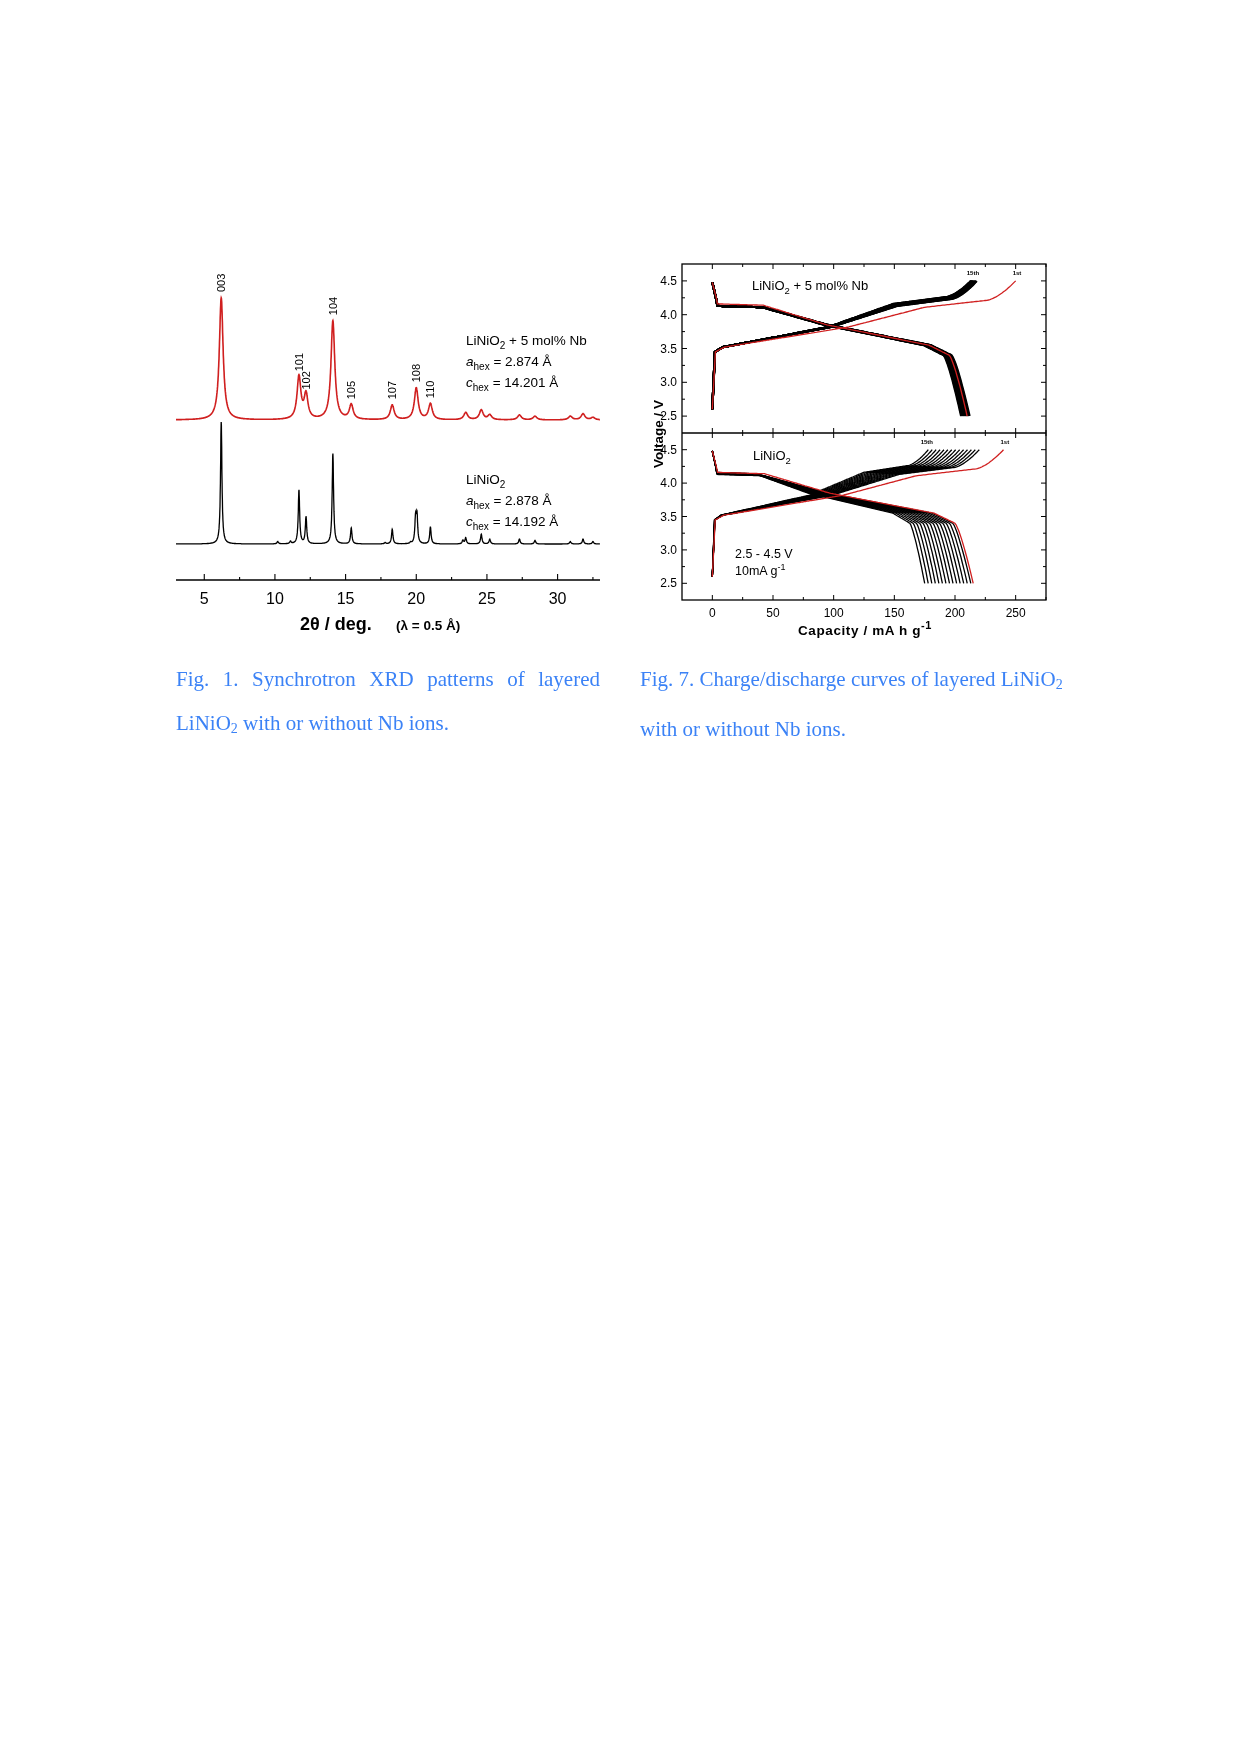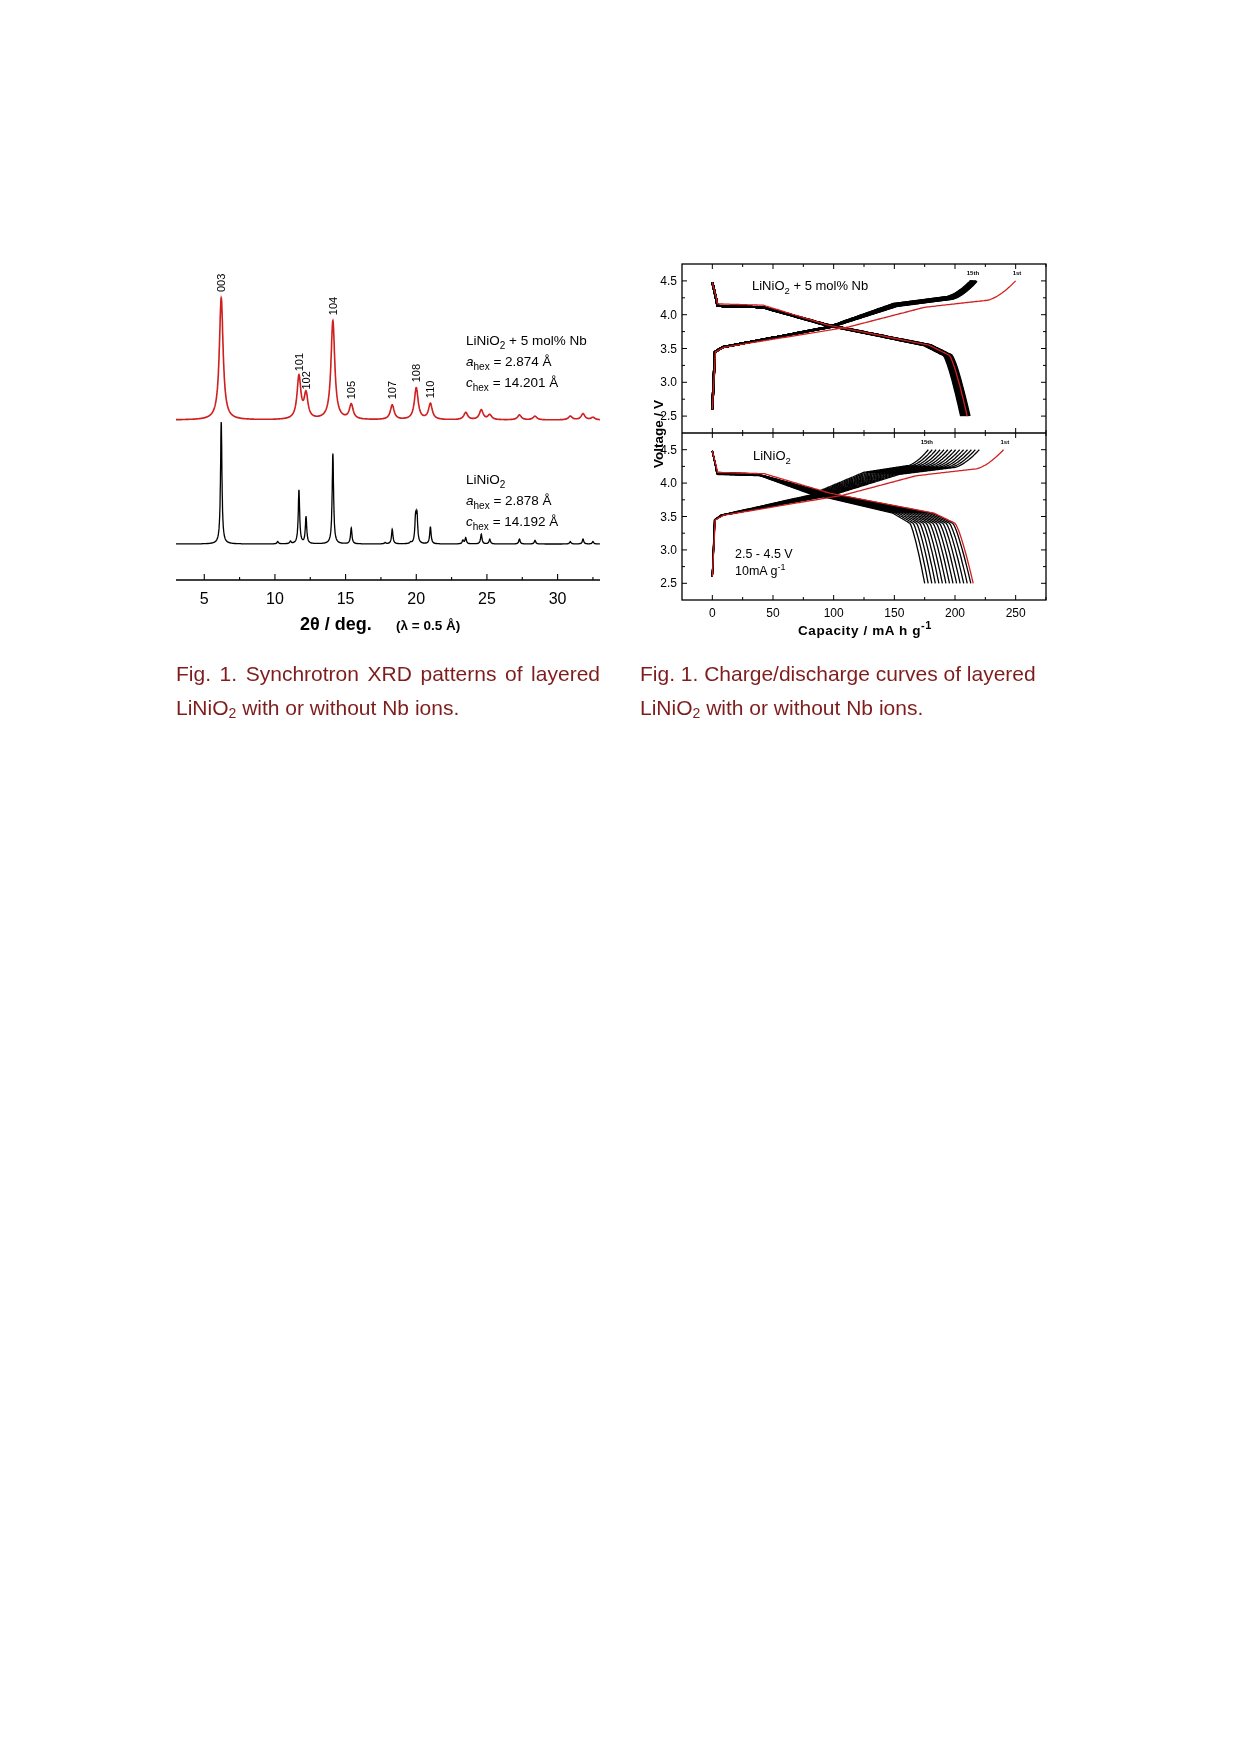--- a/index.html
+++ b/index.html
@@ -1,19 +1,19 @@
 <!DOCTYPE html>
 <html><head>
 <meta charset="utf-8">
 <style>
   html,body{margin:0;padding:0;background:#fff;}
   body{width:1241px;height:1754px;position:relative;font-family:"Liberation Sans",sans-serif;color:#000;overflow:hidden;}
   .abs{position:absolute;}
   svg text{font-family:"Liberation Sans",sans-serif;}
-  .caption{position:absolute;font-family:Liberation Sans, sans-serif;font-size:21px;line-height:34px;color:#7f1d1d;}
+  .caption{position:absolute;font-family:Liberation Serif, serif;font-size:21px;line-height:44px;color:#3b82f6;}
   .cap1{left:176px;top:657px;width:424px;text-align:justify;text-align-last:left;}
   .cap2{left:640px;top:657px;width:430px;}
   .cap sub{font-size:14px;vertical-align:-3px;}
 </style>
 </head>
 <body>
 
 <svg class="abs" id="fig1" style="left:0;top:0" width="620" height="660" viewBox="0 0 620 660">
   <g id="xrd-red">
       <path d="M176.0,419.6L176.1,419.6L176.3,419.6L176.4,419.6L176.6,419.6L176.7,419.6L176.8,419.6L177.0,419.6L177.1,419.6L177.3,419.6L177.4,419.6L177.6,419.6L177.7,419.6L177.8,419.6L178.0,419.6L178.1,419.6L178.3,419.6L178.4,419.6L178.5,419.6L178.7,419.6L178.8,419.6L179.0,419.6L179.1,419.6L179.3,419.6L179.4,419.6L179.5,419.6L179.7,419.6L179.8,419.6L180.0,419.6L180.1,419.6L180.2,419.6L180.4,419.6L180.5,419.6L180.7,419.6L180.8,419.6L180.9,419.6L181.1,419.6L181.2,419.6L181.4,419.6L181.5,419.5L181.7,419.5L181.8,419.5L181.9,419.5L182.1,419.5L182.2,419.5L182.4,419.5L182.5,419.5L182.6,419.5L182.8,419.5L182.9,419.5L183.1,419.5L183.2,419.5L183.3,419.5L183.5,419.5L183.6,419.5L183.8,419.5L183.9,419.5L184.1,419.5L184.2,419.5L184.3,419.5L184.5,419.5L184.6,419.5L184.8,419.5L184.9,419.5L185.0,419.5L185.2,419.5L185.3,419.5L185.5,419.5L185.6,419.5L185.8,419.4L185.9,419.4L186.0,419.4L186.2,419.4L186.3,419.4L186.5,419.4L186.6,419.4L186.7,419.4L186.9,419.4L187.0,419.4L187.2,419.4L187.3,419.4L187.4,419.4L187.6,419.4L187.7,419.4L187.9,419.4L188.0,419.4L188.2,419.4L188.3,419.4L188.4,419.4L188.6,419.4L188.7,419.3L188.9,419.3L189.0,419.3L189.1,419.3L189.3,419.3L189.4,419.3L189.6,419.3L189.7,419.3L189.9,419.3L190.0,419.3L190.1,419.3L190.3,419.3L190.4,419.3L190.6,419.3L190.7,419.3L190.8,419.3L191.0,419.3L191.1,419.3L191.3,419.2L191.4,419.2L191.5,419.2L191.7,419.2L191.8,419.2L192.0,419.2L192.1,419.2L192.3,419.2L192.4,419.2L192.5,419.2L192.7,419.2L192.8,419.2L193.0,419.2L193.1,419.1L193.2,419.1L193.4,419.1L193.5,419.1L193.7,419.1L193.8,419.1L193.9,419.1L194.1,419.1L194.2,419.1L194.4,419.1L194.5,419.1L194.7,419.1L194.8,419.0L194.9,419.0L195.1,419.0L195.2,419.0L195.4,419.0L195.5,419.0L195.6,419.0L195.8,419.0L195.9,419.0L196.1,419.0L196.2,418.9L196.4,418.9L196.5,418.9L196.6,418.9L196.8,418.9L196.9,418.9L197.1,418.9L197.2,418.9L197.3,418.8L197.5,418.8L197.6,418.8L197.8,418.8L197.9,418.8L198.0,418.8L198.2,418.8L198.3,418.7L198.5,418.7L198.6,418.7L198.8,418.7L198.9,418.7L199.0,418.7L199.2,418.7L199.3,418.6L199.5,418.6L199.6,418.6L199.7,418.6L199.9,418.6L200.0,418.6L200.2,418.5L200.3,418.5L200.5,418.5L200.6,418.5L200.7,418.5L200.9,418.4L201.0,418.4L201.2,418.4L201.3,418.4L201.4,418.4L201.6,418.3L201.7,418.3L201.9,418.3L202.0,418.3L202.1,418.2L202.3,418.2L202.4,418.2L202.6,418.2L202.7,418.1L202.9,418.1L203.0,418.1L203.1,418.0L203.3,418.0L203.4,418.0L203.6,418.0L203.7,417.9L203.8,417.9L204.0,417.9L204.1,417.8L204.3,417.8L204.4,417.8L204.5,417.7L204.7,417.7L204.8,417.6L205.0,417.6L205.1,417.6L205.3,417.5L205.4,417.5L205.5,417.4L205.7,417.4L205.8,417.3L206.0,417.3L206.1,417.2L206.2,417.2L206.4,417.1L206.5,417.1L206.7,417.0L206.8,417.0L207.0,416.9L207.1,416.9L207.2,416.8L207.4,416.7L207.5,416.7L207.7,416.6L207.8,416.5L207.9,416.5L208.1,416.4L208.2,416.3L208.4,416.3L208.5,416.2L208.6,416.1L208.8,416.0L208.9,415.9L209.1,415.8L209.2,415.7L209.4,415.6L209.5,415.5L209.6,415.4L209.8,415.3L209.9,415.2L210.1,415.1L210.2,415.0L210.3,414.9L210.5,414.7L210.6,414.6L210.8,414.5L210.9,414.3L211.1,414.2L211.2,414.0L211.3,413.9L211.5,413.7L211.6,413.5L211.8,413.3L211.9,413.1L212.0,412.9L212.2,412.7L212.3,412.5L212.5,412.3L212.6,412.1L212.7,411.8L212.9,411.5L213.0,411.3L213.2,411.0L213.3,410.7L213.5,410.4L213.6,410.1L213.7,409.7L213.9,409.4L214.0,409.0L214.2,408.6L214.3,408.1L214.4,407.7L214.6,407.2L214.7,406.7L214.9,406.2L215.0,405.7L215.1,405.1L215.3,404.4L215.4,403.8L215.6,403.1L215.7,402.3L215.9,401.5L216.0,400.7L216.1,399.8L216.3,398.8L216.4,397.8L216.6,396.7L216.7,395.5L216.8,394.2L217.0,392.9L217.1,391.4L217.3,389.9L217.4,388.2L217.6,386.4L217.7,384.4L217.8,382.4L218.0,380.1L218.1,377.7L218.3,375.1L218.4,372.3L218.5,369.3L218.7,366.0L218.8,362.6L219.0,358.9L219.1,355.0L219.2,350.8L219.4,346.4L219.5,341.8L219.7,337.1L219.8,332.2L220.0,327.2L220.1,322.3L220.2,317.5L220.4,312.9L220.5,308.7L220.7,305.1L220.8,302.0L220.9,299.8L221.1,298.4L221.2,297.9L221.4,298.4L221.5,299.8L221.7,302.0L221.8,305.1L221.9,308.7L222.1,312.9L222.2,317.5L222.4,322.3L222.5,327.2L222.6,332.2L222.8,337.0L222.9,341.8L223.1,346.4L223.2,350.8L223.3,355.0L223.5,358.9L223.6,362.6L223.8,366.0L223.9,369.3L224.1,372.3L224.2,375.1L224.3,377.7L224.5,380.1L224.6,382.3L224.8,384.4L224.9,386.4L225.0,388.2L225.2,389.9L225.3,391.4L225.5,392.9L225.6,394.2L225.7,395.5L225.9,396.7L226.0,397.8L226.2,398.8L226.3,399.8L226.5,400.7L226.6,401.5L226.7,402.3L226.9,403.0L227.0,403.8L227.2,404.4L227.3,405.0L227.4,405.6L227.6,406.2L227.7,406.7L227.9,407.2L228.0,407.7L228.2,408.1L228.3,408.5L228.4,408.9L228.6,409.3L228.7,409.7L228.9,410.0L229.0,410.4L229.1,410.7L229.3,411.0L229.4,411.2L229.6,411.5L229.7,411.8L229.8,412.0L230.0,412.2L230.1,412.5L230.3,412.7L230.4,412.9L230.6,413.1L230.7,413.3L230.8,413.5L231.0,413.6L231.1,413.8L231.3,414.0L231.4,414.1L231.5,414.3L231.7,414.4L231.8,414.6L232.0,414.7L232.1,414.8L232.3,414.9L232.4,415.1L232.5,415.2L232.7,415.3L232.8,415.4L233.0,415.5L233.1,415.6L233.2,415.7L233.4,415.8L233.5,415.9L233.7,416.0L233.8,416.0L233.9,416.1L234.1,416.2L234.2,416.3L234.4,416.3L234.5,416.4L234.7,416.5L234.8,416.6L234.9,416.6L235.1,416.7L235.2,416.7L235.4,416.8L235.5,416.9L235.6,416.9L235.8,417.0L235.9,417.0L236.1,417.1L236.2,417.1L236.3,417.2L236.5,417.2L236.6,417.3L236.8,417.3L236.9,417.4L237.1,417.4L237.2,417.4L237.3,417.5L237.5,417.5L237.6,417.6L237.8,417.6L237.9,417.6L238.0,417.7L238.2,417.7L238.3,417.7L238.5,417.8L238.6,417.8L238.8,417.8L238.9,417.9L239.0,417.9L239.2,417.9L239.3,418.0L239.5,418.0L239.6,418.0L239.7,418.0L239.9,418.1L240.0,418.1L240.2,418.1L240.3,418.1L240.4,418.2L240.6,418.2L240.7,418.2L240.9,418.2L241.0,418.3L241.2,418.3L241.3,418.3L241.4,418.3L241.6,418.3L241.7,418.4L241.9,418.4L242.0,418.4L242.1,418.4L242.3,418.4L242.4,418.4L242.6,418.5L242.7,418.5L242.9,418.5L243.0,418.5L243.1,418.5L243.3,418.5L243.4,418.6L243.6,418.6L243.7,418.6L243.8,418.6L244.0,418.6L244.1,418.6L244.3,418.6L244.4,418.7L244.5,418.7L244.7,418.7L244.8,418.7L245.0,418.7L245.1,418.7L245.3,418.7L245.4,418.7L245.5,418.8L245.7,418.8L245.8,418.8L246.0,418.8L246.1,418.8L246.2,418.8L246.4,418.8L246.5,418.8L246.7,418.8L246.8,418.8L246.9,418.9L247.1,418.9L247.2,418.9L247.4,418.9L247.5,418.9L247.7,418.9L247.8,418.9L247.9,418.9L248.1,418.9L248.2,418.9L248.4,418.9L248.5,419.0L248.6,419.0L248.8,419.0L248.9,419.0L249.1,419.0L249.2,419.0L249.4,419.0L249.5,419.0L249.6,419.0L249.8,419.0L249.9,419.0L250.1,419.0L250.2,419.0L250.3,419.0L250.5,419.0L250.6,419.1L250.8,419.1L250.9,419.1L251.0,419.1L251.2,419.1L251.3,419.1L251.5,419.1L251.6,419.1L251.8,419.1L251.9,419.1L252.0,419.1L252.2,419.1L252.3,419.1L252.5,419.1L252.6,419.1L252.7,419.1L252.9,419.1L253.0,419.1L253.2,419.1L253.3,419.1L253.5,419.1L253.6,419.2L253.7,419.2L253.9,419.2L254.0,419.2L254.2,419.2L254.3,419.2L254.4,419.2L254.6,419.2L254.7,419.2L254.9,419.2L255.0,419.2L255.1,419.2L255.3,419.2L255.4,419.2L255.6,419.2L255.7,419.2L255.9,419.2L256.0,419.2L256.1,419.2L256.3,419.2L256.4,419.2L256.6,419.2L256.7,419.2L256.8,419.2L257.0,419.2L257.1,419.2L257.3,419.2L257.4,419.2L257.5,419.2L257.7,419.2L257.8,419.2L258.0,419.2L258.1,419.2L258.3,419.2L258.4,419.2L258.5,419.2L258.7,419.2L258.8,419.3L259.0,419.3L259.1,419.3L259.2,419.3L259.4,419.3L259.5,419.3L259.7,419.3L259.8,419.3L260.0,419.3L260.1,419.3L260.2,419.3L260.4,419.3L260.5,419.3L260.7,419.3L260.8,419.3L260.9,419.3L261.1,419.3L261.2,419.3L261.4,419.3L261.5,419.3L261.6,419.3L261.8,419.3L261.9,419.3L262.1,419.3L262.2,419.3L262.4,419.3L262.5,419.3L262.6,419.3L262.8,419.3L262.9,419.3L263.1,419.3L263.2,419.3L263.3,419.3L263.5,419.3L263.6,419.3L263.8,419.3L263.9,419.3L264.1,419.3L264.2,419.3L264.3,419.3L264.5,419.3L264.6,419.3L264.8,419.3L264.9,419.3L265.0,419.3L265.2,419.3L265.3,419.3L265.5,419.3L265.6,419.3L265.7,419.3L265.9,419.3L266.0,419.3L266.2,419.3L266.3,419.3L266.5,419.3L266.6,419.3L266.7,419.3L266.9,419.3L267.0,419.3L267.2,419.3L267.3,419.3L267.4,419.3L267.6,419.3L267.7,419.3L267.9,419.3L268.0,419.3L268.1,419.3L268.3,419.2L268.4,419.2L268.6,419.2L268.7,419.2L268.9,419.2L269.0,419.2L269.1,419.2L269.3,419.2L269.4,419.2L269.6,419.2L269.7,419.2L269.8,419.2L270.0,419.2L270.1,419.2L270.3,419.2L270.4,419.2L270.6,419.2L270.7,419.2L270.8,419.2L271.0,419.2L271.1,419.2L271.3,419.2L271.4,419.2L271.5,419.2L271.7,419.2L271.8,419.2L272.0,419.2L272.1,419.2L272.2,419.2L272.4,419.2L272.5,419.2L272.7,419.2L272.8,419.2L273.0,419.2L273.1,419.2L273.2,419.2L273.4,419.1L273.5,419.1L273.7,419.1L273.8,419.1L273.9,419.1L274.1,419.1L274.2,419.1L274.4,419.1L274.5,419.1L274.7,419.1L274.8,419.1L274.9,419.1L275.1,419.1L275.2,419.1L275.4,419.1L275.5,419.1L275.6,419.1L275.8,419.1L275.9,419.1L276.1,419.1L276.2,419.0L276.3,419.0L276.5,419.0L276.6,419.0L276.8,419.0L276.9,419.0L277.1,419.0L277.2,419.0L277.3,419.0L277.5,419.0L277.6,419.0L277.8,419.0L277.9,419.0L278.0,419.0L278.2,418.9L278.3,418.9L278.5,418.9L278.6,418.9L278.7,418.9L278.9,418.9L279.0,418.9L279.2,418.9L279.3,418.9L279.5,418.9L279.6,418.9L279.7,418.8L279.9,418.8L280.0,418.8L280.2,418.8L280.3,418.8L280.4,418.8L280.6,418.8L280.7,418.8L280.9,418.7L281.0,418.7L281.2,418.7L281.3,418.7L281.4,418.7L281.6,418.7L281.7,418.7L281.9,418.7L282.0,418.6L282.1,418.6L282.3,418.6L282.4,418.6L282.6,418.6L282.7,418.6L282.8,418.5L283.0,418.5L283.1,418.5L283.3,418.5L283.4,418.5L283.6,418.4L283.7,418.4L283.8,418.4L284.0,418.4L284.1,418.4L284.3,418.3L284.4,418.3L284.5,418.3L284.7,418.3L284.8,418.2L285.0,418.2L285.1,418.2L285.3,418.2L285.4,418.1L285.5,418.1L285.7,418.1L285.8,418.1L286.0,418.0L286.1,418.0L286.2,418.0L286.4,417.9L286.5,417.9L286.7,417.9L286.8,417.8L286.9,417.8L287.1,417.7L287.2,417.7L287.4,417.7L287.5,417.6L287.7,417.6L287.8,417.5L287.9,417.5L288.1,417.4L288.2,417.4L288.4,417.3L288.5,417.3L288.6,417.2L288.8,417.1L288.9,417.1L289.1,417.0L289.2,416.9L289.3,416.9L289.5,416.8L289.6,416.7L289.8,416.6L289.9,416.6L290.1,416.5L290.2,416.4L290.3,416.3L290.5,416.2L290.6,416.1L290.8,416.0L290.9,415.9L291.0,415.8L291.2,415.7L291.3,415.5L291.5,415.4L291.6,415.3L291.8,415.1L291.9,415.0L292.0,414.8L292.2,414.6L292.3,414.4L292.5,414.3L292.6,414.1L292.7,413.8L292.9,413.6L293.0,413.4L293.2,413.1L293.3,412.9L293.4,412.6L293.6,412.3L293.7,412.0L293.9,411.6L294.0,411.3L294.2,410.9L294.3,410.5L294.4,410.1L294.6,409.6L294.7,409.1L294.9,408.6L295.0,408.0L295.1,407.4L295.3,406.7L295.4,406.0L295.6,405.2L295.7,404.4L295.9,403.5L296.0,402.6L296.1,401.6L296.3,400.5L296.4,399.3L296.6,398.1L296.7,396.7L296.8,395.3L297.0,393.8L297.1,392.2L297.3,390.6L297.4,388.9L297.5,387.1L297.7,385.3L297.8,383.5L298.0,381.8L298.1,380.1L298.3,378.6L298.4,377.3L298.5,376.1L298.7,375.3L298.8,374.7L299.0,374.4L299.1,374.5L299.2,374.9L299.4,375.6L299.5,376.6L299.7,377.7L299.8,379.1L299.9,380.6L300.1,382.1L300.2,383.7L300.4,385.3L300.5,386.9L300.7,388.4L300.8,389.8L300.9,391.1L301.1,392.4L301.2,393.6L301.4,394.6L301.5,395.6L301.6,396.5L301.8,397.3L301.9,397.9L302.1,398.5L302.2,399.0L302.4,399.5L302.5,399.8L302.6,400.1L302.8,400.2L302.9,400.3L303.1,400.4L303.2,400.3L303.3,400.2L303.5,400.0L303.6,399.7L303.8,399.3L303.9,398.9L304.0,398.4L304.2,397.8L304.3,397.2L304.5,396.5L304.6,395.8L304.8,395.0L304.9,394.3L305.0,393.5L305.2,392.8L305.3,392.2L305.5,391.6L305.6,391.2L305.7,390.9L305.9,390.7L306.0,390.8L306.2,391.0L306.3,391.4L306.5,392.0L306.6,392.7L306.7,393.5L306.9,394.5L307.0,395.5L307.2,396.5L307.3,397.6L307.4,398.7L307.6,399.7L307.7,400.8L307.9,401.8L308.0,402.7L308.1,403.6L308.3,404.4L308.4,405.2L308.6,406.0L308.7,406.7L308.9,407.3L309.0,407.9L309.1,408.5L309.3,409.0L309.4,409.5L309.6,410.0L309.7,410.4L309.8,410.8L310.0,411.2L310.1,411.5L310.3,411.8L310.4,412.1L310.5,412.4L310.7,412.6L310.8,412.9L311.0,413.1L311.1,413.3L311.3,413.5L311.4,413.7L311.5,413.9L311.7,414.1L311.8,414.2L312.0,414.4L312.1,414.5L312.2,414.6L312.4,414.7L312.5,414.8L312.7,414.9L312.8,415.0L313.0,415.1L313.1,415.2L313.2,415.3L313.4,415.4L313.5,415.5L313.7,415.5L313.8,415.6L313.9,415.7L314.1,415.7L314.2,415.8L314.4,415.8L314.5,415.9L314.6,415.9L314.8,415.9L314.9,416.0L315.1,416.0L315.2,416.0L315.4,416.1L315.5,416.1L315.6,416.1L315.8,416.1L315.9,416.1L316.1,416.2L316.2,416.2L316.3,416.2L316.5,416.2L316.6,416.2L316.8,416.2L316.9,416.2L317.1,416.2L317.2,416.2L317.3,416.2L317.5,416.2L317.6,416.2L317.8,416.2L317.9,416.2L318.0,416.2L318.2,416.1L318.3,416.1L318.5,416.1L318.6,416.1L318.7,416.1L318.9,416.0L319.0,416.0L319.2,416.0L319.3,415.9L319.5,415.9L319.6,415.9L319.7,415.8L319.9,415.8L320.0,415.7L320.2,415.7L320.3,415.6L320.4,415.6L320.6,415.5L320.7,415.5L320.9,415.4L321.0,415.4L321.1,415.3L321.3,415.2L321.4,415.2L321.6,415.1L321.7,415.0L321.9,414.9L322.0,414.8L322.1,414.7L322.3,414.6L322.4,414.5L322.6,414.4L322.7,414.3L322.8,414.2L323.0,414.1L323.1,414.0L323.3,413.8L323.4,413.7L323.6,413.6L323.7,413.4L323.8,413.2L324.0,413.1L324.1,412.9L324.3,412.7L324.4,412.5L324.5,412.3L324.7,412.1L324.8,411.9L325.0,411.7L325.1,411.4L325.2,411.2L325.4,410.9L325.5,410.6L325.7,410.3L325.8,410.0L326.0,409.6L326.1,409.3L326.2,408.9L326.4,408.5L326.5,408.1L326.7,407.7L326.8,407.2L326.9,406.7L327.1,406.2L327.2,405.6L327.4,405.0L327.5,404.3L327.7,403.7L327.8,402.9L327.9,402.2L328.1,401.3L328.2,400.4L328.4,399.5L328.5,398.5L328.6,397.4L328.8,396.2L328.9,394.9L329.1,393.6L329.2,392.1L329.3,390.6L329.5,388.9L329.6,387.1L329.8,385.1L329.9,383.0L330.1,380.7L330.2,378.3L330.3,375.7L330.5,372.9L330.6,369.9L330.8,366.7L330.9,363.3L331.0,359.8L331.2,356.1L331.3,352.2L331.5,348.2L331.6,344.2L331.7,340.3L331.9,336.4L332.0,332.7L332.2,329.3L332.3,326.3L332.5,323.8L332.6,322.0L332.7,320.9L332.9,320.5L333.0,320.9L333.2,322.0L333.3,323.8L333.4,326.3L333.6,329.3L333.7,332.7L333.9,336.4L334.0,340.2L334.2,344.2L334.3,348.2L334.4,352.2L334.6,356.1L334.7,359.8L334.9,363.3L335.0,366.7L335.1,369.9L335.3,372.9L335.4,375.7L335.6,378.3L335.7,380.7L335.8,383.0L336.0,385.1L336.1,387.0L336.3,388.9L336.4,390.5L336.6,392.1L336.7,393.6L336.8,394.9L337.0,396.2L337.1,397.4L337.3,398.5L337.4,399.5L337.5,400.4L337.7,401.3L337.8,402.1L338.0,402.9L338.1,403.6L338.3,404.3L338.4,405.0L338.5,405.5L338.7,406.1L338.8,406.6L339.0,407.1L339.1,407.6L339.2,408.0L339.4,408.5L339.5,408.9L339.7,409.2L339.8,409.6L339.9,409.9L340.1,410.2L340.2,410.5L340.4,410.8L340.5,411.1L340.7,411.3L340.8,411.5L340.9,411.8L341.1,412.0L341.2,412.2L341.4,412.4L341.5,412.6L341.6,412.7L341.8,412.9L341.9,413.0L342.1,413.2L342.2,413.3L342.3,413.5L342.5,413.6L342.6,413.7L342.8,413.8L342.9,413.9L343.1,414.0L343.2,414.1L343.3,414.2L343.5,414.2L343.6,414.3L343.8,414.4L343.9,414.4L344.0,414.5L344.2,414.5L344.3,414.6L344.5,414.6L344.6,414.6L344.8,414.6L344.9,414.7L345.0,414.7L345.2,414.7L345.3,414.7L345.5,414.7L345.6,414.6L345.7,414.6L345.9,414.6L346.0,414.5L346.2,414.5L346.3,414.4L346.4,414.4L346.6,414.3L346.7,414.2L346.9,414.1L347.0,414.0L347.2,413.9L347.3,413.7L347.4,413.6L347.6,413.4L347.7,413.2L347.9,413.0L348.0,412.8L348.1,412.5L348.3,412.2L348.4,411.9L348.6,411.6L348.7,411.3L348.9,410.9L349.0,410.5L349.1,410.0L349.3,409.6L349.4,409.1L349.6,408.6L349.7,408.0L349.8,407.5L350.0,406.9L350.1,406.3L350.3,405.8L350.4,405.3L350.5,404.8L350.7,404.4L350.8,404.0L351.0,403.8L351.1,403.6L351.3,403.6L351.4,403.7L351.5,403.9L351.7,404.2L351.8,404.6L352.0,405.0L352.1,405.5L352.2,406.1L352.4,406.7L352.5,407.3L352.7,407.9L352.8,408.5L352.9,409.1L353.1,409.7L353.2,410.2L353.4,410.7L353.5,411.2L353.7,411.7L353.8,412.1L353.9,412.5L354.1,412.9L354.2,413.2L354.4,413.6L354.5,413.9L354.6,414.2L354.8,414.4L354.9,414.7L355.1,414.9L355.2,415.1L355.4,415.3L355.5,415.5L355.6,415.7L355.8,415.8L355.9,416.0L356.1,416.1L356.2,416.3L356.3,416.4L356.5,416.5L356.6,416.6L356.8,416.7L356.9,416.8L357.0,416.9L357.2,417.0L357.3,417.1L357.5,417.2L357.6,417.3L357.8,417.3L357.9,417.4L358.0,417.5L358.2,417.5L358.3,417.6L358.5,417.6L358.6,417.7L358.7,417.7L358.9,417.8L359.0,417.8L359.2,417.9L359.3,417.9L359.5,418.0L359.6,418.0L359.7,418.0L359.9,418.1L360.0,418.1L360.2,418.2L360.3,418.2L360.4,418.2L360.6,418.2L360.7,418.3L360.9,418.3L361.0,418.3L361.1,418.4L361.3,418.4L361.4,418.4L361.6,418.4L361.7,418.5L361.9,418.5L362.0,418.5L362.1,418.5L362.3,418.5L362.4,418.6L362.6,418.6L362.7,418.6L362.8,418.6L363.0,418.6L363.1,418.6L363.3,418.7L363.4,418.7L363.5,418.7L363.7,418.7L363.8,418.7L364.0,418.7L364.1,418.7L364.3,418.8L364.4,418.8L364.5,418.8L364.7,418.8L364.8,418.8L365.0,418.8L365.1,418.8L365.2,418.8L365.4,418.8L365.5,418.9L365.7,418.9L365.8,418.9L366.0,418.9L366.1,418.9L366.2,418.9L366.4,418.9L366.5,418.9L366.7,418.9L366.8,418.9L366.9,418.9L367.1,419.0L367.2,419.0L367.4,419.0L367.5,419.0L367.6,419.0L367.8,419.0L367.9,419.0L368.1,419.0L368.2,419.0L368.4,419.0L368.5,419.0L368.6,419.0L368.8,419.0L368.9,419.0L369.1,419.0L369.2,419.0L369.3,419.0L369.5,419.0L369.6,419.1L369.8,419.1L369.9,419.1L370.1,419.1L370.2,419.1L370.3,419.1L370.5,419.1L370.6,419.1L370.8,419.1L370.9,419.1L371.0,419.1L371.2,419.1L371.3,419.1L371.5,419.1L371.6,419.1L371.7,419.1L371.9,419.1L372.0,419.1L372.2,419.1L372.3,419.1L372.5,419.1L372.6,419.1L372.7,419.1L372.9,419.1L373.0,419.1L373.2,419.1L373.3,419.1L373.4,419.1L373.6,419.1L373.7,419.1L373.9,419.1L374.0,419.1L374.1,419.1L374.3,419.1L374.4,419.1L374.6,419.1L374.7,419.1L374.9,419.1L375.0,419.1L375.1,419.1L375.3,419.1L375.4,419.1L375.6,419.1L375.7,419.1L375.8,419.1L376.0,419.1L376.1,419.1L376.3,419.1L376.4,419.1L376.6,419.1L376.7,419.1L376.8,419.1L377.0,419.1L377.1,419.1L377.3,419.1L377.4,419.1L377.5,419.1L377.7,419.1L377.8,419.1L378.0,419.1L378.1,419.0L378.2,419.0L378.4,419.0L378.5,419.0L378.7,419.0L378.8,419.0L379.0,419.0L379.1,419.0L379.2,419.0L379.4,419.0L379.5,419.0L379.7,419.0L379.8,419.0L379.9,419.0L380.1,418.9L380.2,418.9L380.4,418.9L380.5,418.9L380.7,418.9L380.8,418.9L380.9,418.9L381.1,418.9L381.2,418.9L381.4,418.8L381.5,418.8L381.6,418.8L381.8,418.8L381.9,418.8L382.1,418.8L382.2,418.7L382.3,418.7L382.5,418.7L382.6,418.7L382.8,418.7L382.9,418.6L383.1,418.6L383.2,418.6L383.3,418.6L383.5,418.5L383.6,418.5L383.8,418.5L383.9,418.5L384.0,418.4L384.2,418.4L384.3,418.3L384.5,418.3L384.6,418.3L384.7,418.2L384.9,418.2L385.0,418.1L385.2,418.1L385.3,418.0L385.5,418.0L385.6,417.9L385.7,417.9L385.9,417.8L386.0,417.7L386.2,417.7L386.3,417.6L386.4,417.5L386.6,417.4L386.7,417.3L386.9,417.2L387.0,417.1L387.2,417.0L387.3,416.9L387.4,416.8L387.6,416.7L387.7,416.5L387.9,416.4L388.0,416.2L388.1,416.0L388.3,415.8L388.4,415.6L388.6,415.4L388.7,415.2L388.8,414.9L389.0,414.7L389.1,414.4L389.3,414.1L389.4,413.7L389.6,413.4L389.7,413.0L389.8,412.6L390.0,412.1L390.1,411.6L390.3,411.1L390.4,410.6L390.5,410.1L390.7,409.5L390.8,408.9L391.0,408.3L391.1,407.7L391.3,407.1L391.4,406.6L391.5,406.1L391.7,405.6L391.8,405.3L392.0,405.0L392.1,404.8L392.2,404.8L392.4,404.8L392.5,405.0L392.7,405.2L392.8,405.6L392.9,406.0L393.1,406.5L393.2,407.1L393.4,407.7L393.5,408.2L393.7,408.8L393.8,409.4L393.9,410.0L394.1,410.5L394.2,411.1L394.4,411.6L394.5,412.0L394.6,412.5L394.8,412.9L394.9,413.3L395.1,413.6L395.2,413.9L395.3,414.3L395.5,414.5L395.6,414.8L395.8,415.1L395.9,415.3L396.1,415.5L396.2,415.7L396.3,415.9L396.5,416.0L396.6,416.2L396.8,416.3L396.9,416.5L397.0,416.6L397.2,416.7L397.3,416.8L397.5,416.9L397.6,417.0L397.8,417.1L397.9,417.2L398.0,417.3L398.2,417.3L398.3,417.4L398.5,417.5L398.6,417.5L398.7,417.6L398.9,417.6L399.0,417.7L399.2,417.7L399.3,417.8L399.4,417.8L399.6,417.9L399.7,417.9L399.9,417.9L400.0,417.9L400.2,418.0L400.3,418.0L400.4,418.0L400.6,418.0L400.7,418.1L400.9,418.1L401.0,418.1L401.1,418.1L401.3,418.1L401.4,418.1L401.6,418.1L401.7,418.2L401.9,418.2L402.0,418.2L402.1,418.2L402.3,418.2L402.4,418.2L402.6,418.2L402.7,418.2L402.8,418.2L403.0,418.2L403.1,418.2L403.3,418.2L403.4,418.2L403.5,418.1L403.7,418.1L403.8,418.1L404.0,418.1L404.1,418.1L404.3,418.1L404.4,418.1L404.5,418.1L404.7,418.0L404.8,418.0L405.0,418.0L405.1,418.0L405.2,418.0L405.4,417.9L405.5,417.9L405.7,417.9L405.8,417.9L405.9,417.8L406.1,417.8L406.2,417.8L406.4,417.7L406.5,417.7L406.7,417.6L406.8,417.6L406.9,417.6L407.1,417.5L407.2,417.5L407.4,417.4L407.5,417.4L407.6,417.3L407.8,417.2L407.9,417.2L408.1,417.1L408.2,417.0L408.4,417.0L408.5,416.9L408.6,416.8L408.8,416.7L408.9,416.6L409.1,416.5L409.2,416.4L409.3,416.3L409.5,416.2L409.6,416.1L409.8,416.0L409.9,415.8L410.0,415.7L410.2,415.5L410.3,415.4L410.5,415.2L410.6,415.0L410.8,414.8L410.9,414.6L411.0,414.4L411.2,414.2L411.3,413.9L411.5,413.6L411.6,413.4L411.7,413.1L411.9,412.7L412.0,412.4L412.2,412.0L412.3,411.6L412.5,411.1L412.6,410.7L412.7,410.2L412.9,409.6L413.0,409.0L413.2,408.4L413.3,407.7L413.4,407.0L413.6,406.2L413.7,405.4L413.9,404.5L414.0,403.5L414.1,402.5L414.3,401.4L414.4,400.3L414.6,399.1L414.7,397.8L414.9,396.5L415.0,395.3L415.1,394.0L415.3,392.7L415.4,391.5L415.6,390.4L415.7,389.5L415.8,388.7L416.0,388.1L416.1,387.7L416.3,387.6L416.4,387.7L416.5,388.1L416.7,388.6L416.8,389.4L417.0,390.4L417.1,391.5L417.3,392.6L417.4,393.9L417.5,395.1L417.7,396.4L417.8,397.7L418.0,398.9L418.1,400.1L418.2,401.2L418.4,402.3L418.5,403.3L418.7,404.3L418.8,405.1L419.0,406.0L419.1,406.7L419.2,407.5L419.4,408.1L419.5,408.7L419.7,409.3L419.8,409.8L419.9,410.3L420.1,410.8L420.2,411.2L420.4,411.6L420.5,411.9L420.6,412.3L420.8,412.6L420.9,412.9L421.1,413.1L421.2,413.4L421.4,413.6L421.5,413.8L421.6,414.0L421.8,414.2L421.9,414.3L422.1,414.5L422.2,414.6L422.3,414.7L422.5,414.9L422.6,415.0L422.8,415.1L422.9,415.1L423.1,415.2L423.2,415.3L423.3,415.3L423.5,415.4L423.6,415.4L423.8,415.5L423.9,415.5L424.0,415.5L424.2,415.5L424.3,415.5L424.5,415.5L424.6,415.5L424.7,415.5L424.9,415.4L425.0,415.4L425.2,415.3L425.3,415.3L425.5,415.2L425.6,415.1L425.7,415.0L425.9,414.9L426.0,414.8L426.2,414.7L426.3,414.5L426.4,414.4L426.6,414.2L426.7,414.0L426.9,413.8L427.0,413.6L427.1,413.3L427.3,413.0L427.4,412.7L427.6,412.4L427.7,412.0L427.9,411.6L428.0,411.2L428.1,410.7L428.3,410.3L428.4,409.7L428.6,409.2L428.7,408.6L428.8,408.0L429.0,407.4L429.1,406.8L429.3,406.2L429.4,405.6L429.6,405.0L429.7,404.5L429.8,404.0L430.0,403.6L430.1,403.3L430.3,403.2L430.4,403.1L430.5,403.2L430.7,403.4L430.8,403.7L431.0,404.1L431.1,404.6L431.2,405.2L431.4,405.8L431.5,406.4L431.7,407.1L431.8,407.7L432.0,408.4L432.1,409.0L432.2,409.6L432.4,410.2L432.5,410.7L432.7,411.3L432.8,411.8L432.9,412.2L433.1,412.6L433.2,413.0L433.4,413.4L433.5,413.8L433.7,414.1L433.8,414.4L433.9,414.7L434.1,414.9L434.2,415.2L434.4,415.4L434.5,415.6L434.6,415.8L434.8,416.0L434.9,416.2L435.1,416.3L435.2,416.5L435.3,416.6L435.5,416.7L435.6,416.9L435.8,417.0L435.9,417.1L436.1,417.2L436.2,417.3L436.3,417.4L436.5,417.5L436.6,417.5L436.8,417.6L436.9,417.7L437.0,417.8L437.2,417.8L437.3,417.9L437.5,418.0L437.6,418.0L437.7,418.1L437.9,418.1L438.0,418.2L438.2,418.2L438.3,418.3L438.5,418.3L438.6,418.3L438.7,418.4L438.9,418.4L439.0,418.5L439.2,418.5L439.3,418.5L439.4,418.5L439.6,418.6L439.7,418.6L439.9,418.6L440.0,418.7L440.2,418.7L440.3,418.7L440.4,418.7L440.6,418.8L440.7,418.8L440.9,418.8L441.0,418.8L441.1,418.8L441.3,418.9L441.4,418.9L441.6,418.9L441.7,418.9L441.8,418.9L442.0,418.9L442.1,419.0L442.3,419.0L442.4,419.0L442.6,419.0L442.7,419.0L442.8,419.0L443.0,419.0L443.1,419.1L443.3,419.1L443.4,419.1L443.5,419.1L443.7,419.1L443.8,419.1L444.0,419.1L444.1,419.1L444.3,419.1L444.4,419.1L444.5,419.2L444.7,419.2L444.8,419.2L445.0,419.2L445.1,419.2L445.2,419.2L445.4,419.2L445.5,419.2L445.7,419.2L445.8,419.2L445.9,419.2L446.1,419.2L446.2,419.2L446.4,419.2L446.5,419.3L446.7,419.3L446.8,419.3L446.9,419.3L447.1,419.3L447.2,419.3L447.4,419.3L447.5,419.3L447.6,419.3L447.8,419.3L447.9,419.3L448.1,419.3L448.2,419.3L448.3,419.3L448.5,419.3L448.6,419.3L448.8,419.3L448.9,419.3L449.1,419.3L449.2,419.3L449.3,419.3L449.5,419.3L449.6,419.3L449.8,419.3L449.9,419.3L450.0,419.3L450.2,419.3L450.3,419.3L450.5,419.3L450.6,419.3L450.8,419.3L450.9,419.3L451.0,419.3L451.2,419.3L451.3,419.3L451.5,419.3L451.6,419.3L451.7,419.3L451.9,419.3L452.0,419.3L452.2,419.3L452.3,419.3L452.4,419.3L452.6,419.3L452.7,419.3L452.9,419.3L453.0,419.3L453.2,419.3L453.3,419.3L453.4,419.3L453.6,419.3L453.7,419.3L453.9,419.3L454.0,419.3L454.1,419.3L454.3,419.3L454.4,419.3L454.6,419.3L454.7,419.3L454.9,419.3L455.0,419.3L455.1,419.3L455.3,419.2L455.4,419.2L455.6,419.2L455.7,419.2L455.8,419.2L456.0,419.2L456.1,419.2L456.3,419.2L456.4,419.2L456.5,419.2L456.7,419.2L456.8,419.1L457.0,419.1L457.1,419.1L457.3,419.1L457.4,419.1L457.5,419.1L457.7,419.1L457.8,419.0L458.0,419.0L458.1,419.0L458.2,419.0L458.4,419.0L458.5,418.9L458.7,418.9L458.8,418.9L458.9,418.9L459.1,418.8L459.2,418.8L459.4,418.8L459.5,418.7L459.7,418.7L459.8,418.7L459.9,418.6L460.1,418.6L460.2,418.5L460.4,418.5L460.5,418.4L460.6,418.4L460.8,418.3L460.9,418.3L461.1,418.2L461.2,418.1L461.4,418.0L461.5,418.0L461.6,417.9L461.8,417.8L461.9,417.7L462.1,417.6L462.2,417.5L462.3,417.3L462.5,417.2L462.6,417.0L462.8,416.9L462.9,416.7L463.0,416.5L463.2,416.3L463.3,416.1L463.5,415.9L463.6,415.7L463.8,415.4L463.9,415.2L464.0,414.9L464.2,414.6L464.3,414.3L464.5,414.0L464.6,413.7L464.7,413.4L464.9,413.1L465.0,412.9L465.2,412.7L465.3,412.5L465.5,412.3L465.6,412.2L465.7,412.2L465.9,412.2L466.0,412.3L466.2,412.5L466.3,412.6L466.4,412.8L466.6,413.1L466.7,413.4L466.9,413.7L467.0,413.9L467.1,414.2L467.3,414.5L467.4,414.8L467.6,415.1L467.7,415.3L467.9,415.6L468.0,415.8L468.1,416.0L468.3,416.2L468.4,416.4L468.6,416.6L468.7,416.7L468.8,416.9L469.0,417.0L469.1,417.2L469.3,417.3L469.4,417.4L469.5,417.5L469.7,417.6L469.8,417.7L470.0,417.7L470.1,417.8L470.3,417.9L470.4,417.9L470.5,418.0L470.7,418.1L470.8,418.1L471.0,418.1L471.1,418.2L471.2,418.2L471.4,418.2L471.5,418.3L471.7,418.3L471.8,418.3L472.0,418.3L472.1,418.4L472.2,418.4L472.4,418.4L472.5,418.4L472.7,418.4L472.8,418.4L472.9,418.4L473.1,418.4L473.2,418.4L473.4,418.4L473.5,418.4L473.6,418.4L473.8,418.4L473.9,418.4L474.1,418.3L474.2,418.3L474.4,418.3L474.5,418.3L474.6,418.3L474.8,418.2L474.9,418.2L475.1,418.2L475.2,418.1L475.3,418.1L475.5,418.0L475.6,418.0L475.8,417.9L475.9,417.9L476.1,417.8L476.2,417.8L476.3,417.7L476.5,417.6L476.6,417.5L476.8,417.4L476.9,417.3L477.0,417.2L477.2,417.1L477.3,417.0L477.5,416.9L477.6,416.7L477.7,416.6L477.9,416.4L478.0,416.2L478.2,416.0L478.3,415.8L478.5,415.6L478.6,415.4L478.7,415.1L478.9,414.8L479.0,414.5L479.2,414.2L479.3,413.9L479.4,413.5L479.6,413.2L479.7,412.8L479.9,412.4L480.0,412.0L480.1,411.6L480.3,411.2L480.4,410.8L480.6,410.5L480.7,410.2L480.9,410.0L481.0,409.8L481.1,409.7L481.3,409.6L481.4,409.6L481.6,409.7L481.7,409.9L481.8,410.1L482.0,410.4L482.1,410.8L482.3,411.1L482.4,411.5L482.6,411.9L482.7,412.2L482.8,412.6L483.0,413.0L483.1,413.3L483.3,413.7L483.4,414.0L483.5,414.3L483.7,414.6L483.8,414.8L484.0,415.0L484.1,415.3L484.2,415.5L484.4,415.6L484.5,415.8L484.7,415.9L484.8,416.1L485.0,416.2L485.1,416.3L485.2,416.4L485.4,416.4L485.5,416.5L485.7,416.6L485.8,416.6L485.9,416.6L486.1,416.7L486.2,416.7L486.4,416.7L486.5,416.6L486.7,416.6L486.8,416.6L486.9,416.5L487.1,416.5L487.2,416.4L487.4,416.3L487.5,416.2L487.6,416.1L487.8,416.0L487.9,415.8L488.1,415.7L488.2,415.5L488.3,415.4L488.5,415.2L488.6,415.0L488.8,414.9L488.9,414.7L489.1,414.6L489.2,414.5L489.3,414.4L489.5,414.3L489.6,414.3L489.8,414.3L489.9,414.3L490.0,414.4L490.2,414.5L490.3,414.6L490.5,414.8L490.6,415.0L490.7,415.2L490.9,415.4L491.0,415.6L491.2,415.8L491.3,416.0L491.5,416.2L491.6,416.4L491.7,416.6L491.9,416.8L492.0,416.9L492.2,417.1L492.3,417.2L492.4,417.4L492.6,417.5L492.7,417.6L492.9,417.8L493.0,417.9L493.2,418.0L493.3,418.0L493.4,418.1L493.6,418.2L493.7,418.3L493.9,418.4L494.0,418.4L494.1,418.5L494.3,418.5L494.4,418.6L494.6,418.6L494.7,418.7L494.8,418.7L495.0,418.8L495.1,418.8L495.3,418.9L495.4,418.9L495.6,418.9L495.7,418.9L495.8,419.0L496.0,419.0L496.1,419.0L496.3,419.1L496.4,419.1L496.5,419.1L496.7,419.1L496.8,419.1L497.0,419.2L497.1,419.2L497.3,419.2L497.4,419.2L497.5,419.2L497.7,419.3L497.8,419.3L498.0,419.3L498.1,419.3L498.2,419.3L498.4,419.3L498.5,419.3L498.7,419.3L498.8,419.4L498.9,419.4L499.1,419.4L499.2,419.4L499.4,419.4L499.5,419.4L499.7,419.4L499.8,419.4L499.9,419.4L500.1,419.4L500.2,419.4L500.4,419.4L500.5,419.5L500.6,419.5L500.8,419.5L500.9,419.5L501.1,419.5L501.2,419.5L501.3,419.5L501.5,419.5L501.6,419.5L501.8,419.5L501.9,419.5L502.1,419.5L502.2,419.5L502.3,419.5L502.5,419.5L502.6,419.5L502.8,419.5L502.9,419.5L503.0,419.5L503.2,419.5L503.3,419.5L503.5,419.5L503.6,419.5L503.8,419.5L503.9,419.5L504.0,419.5L504.2,419.5L504.3,419.6L504.5,419.6L504.6,419.6L504.7,419.6L504.9,419.6L505.0,419.6L505.2,419.6L505.3,419.6L505.4,419.6L505.6,419.6L505.7,419.6L505.9,419.6L506.0,419.6L506.2,419.6L506.3,419.6L506.4,419.6L506.6,419.6L506.7,419.6L506.9,419.6L507.0,419.6L507.1,419.6L507.3,419.6L507.4,419.5L507.6,419.5L507.7,419.5L507.9,419.5L508.0,419.5L508.1,419.5L508.3,419.5L508.4,419.5L508.6,419.5L508.7,419.5L508.8,419.5L509.0,419.5L509.1,419.5L509.3,419.5L509.4,419.5L509.5,419.5L509.7,419.5L509.8,419.5L510.0,419.5L510.1,419.5L510.3,419.5L510.4,419.5L510.5,419.5L510.7,419.4L510.8,419.4L511.0,419.4L511.1,419.4L511.2,419.4L511.4,419.4L511.5,419.4L511.7,419.4L511.8,419.4L511.9,419.4L512.1,419.3L512.2,419.3L512.4,419.3L512.5,419.3L512.7,419.3L512.8,419.3L512.9,419.2L513.1,419.2L513.2,419.2L513.4,419.2L513.5,419.2L513.6,419.1L513.8,419.1L513.9,419.1L514.1,419.0L514.2,419.0L514.4,419.0L514.5,418.9L514.6,418.9L514.8,418.8L514.9,418.8L515.1,418.7L515.2,418.7L515.3,418.6L515.5,418.6L515.6,418.5L515.8,418.4L515.9,418.4L516.0,418.3L516.2,418.2L516.3,418.1L516.5,418.0L516.6,417.9L516.8,417.8L516.9,417.6L517.0,417.5L517.2,417.3L517.3,417.2L517.5,417.0L517.6,416.8L517.7,416.7L517.9,416.5L518.0,416.3L518.2,416.1L518.3,415.9L518.5,415.7L518.6,415.5L518.7,415.3L518.9,415.2L519.0,415.1L519.2,415.0L519.3,414.9L519.4,414.9L519.6,414.9L519.7,415.0L519.9,415.1L520.0,415.2L520.1,415.3L520.3,415.5L520.4,415.7L520.6,415.9L520.7,416.1L520.9,416.3L521.0,416.4L521.1,416.6L521.3,416.8L521.4,417.0L521.6,417.2L521.7,417.3L521.8,417.5L522.0,417.6L522.1,417.7L522.3,417.8L522.4,418.0L522.5,418.1L522.7,418.1L522.8,418.2L523.0,418.3L523.1,418.4L523.3,418.5L523.4,418.5L523.5,418.6L523.7,418.6L523.8,418.7L524.0,418.7L524.1,418.8L524.2,418.8L524.4,418.9L524.5,418.9L524.7,418.9L524.8,419.0L525.0,419.0L525.1,419.0L525.2,419.0L525.4,419.1L525.5,419.1L525.7,419.1L525.8,419.1L525.9,419.1L526.1,419.1L526.2,419.2L526.4,419.2L526.5,419.2L526.6,419.2L526.8,419.2L526.9,419.2L527.1,419.2L527.2,419.2L527.4,419.2L527.5,419.2L527.6,419.2L527.8,419.2L527.9,419.2L528.1,419.2L528.2,419.2L528.3,419.2L528.5,419.2L528.6,419.2L528.8,419.2L528.9,419.2L529.1,419.2L529.2,419.1L529.3,419.1L529.5,419.1L529.6,419.1L529.8,419.1L529.9,419.1L530.0,419.0L530.2,419.0L530.3,419.0L530.5,418.9L530.6,418.9L530.7,418.9L530.9,418.8L531.0,418.8L531.2,418.8L531.3,418.7L531.5,418.6L531.6,418.6L531.7,418.5L531.9,418.5L532.0,418.4L532.2,418.3L532.3,418.2L532.4,418.1L532.6,418.0L532.7,417.9L532.9,417.8L533.0,417.7L533.1,417.5L533.3,417.4L533.4,417.3L533.6,417.1L533.7,417.0L533.9,416.8L534.0,416.7L534.1,416.6L534.3,416.4L534.4,416.3L534.6,416.2L534.7,416.2L534.8,416.1L535.0,416.1L535.1,416.1L535.3,416.2L535.4,416.2L535.6,416.3L535.7,416.5L535.8,416.6L536.0,416.7L536.1,416.9L536.3,417.0L536.4,417.2L536.5,417.3L536.7,417.5L536.8,417.6L537.0,417.7L537.1,417.9L537.2,418.0L537.4,418.1L537.5,418.2L537.7,418.3L537.8,418.4L538.0,418.5L538.1,418.5L538.2,418.6L538.4,418.7L538.5,418.8L538.7,418.8L538.8,418.9L538.9,418.9L539.1,419.0L539.2,419.0L539.4,419.0L539.5,419.1L539.7,419.1L539.8,419.2L539.9,419.2L540.1,419.2L540.2,419.2L540.4,419.3L540.5,419.3L540.6,419.3L540.8,419.3L540.9,419.4L541.1,419.4L541.2,419.4L541.3,419.4L541.5,419.4L541.6,419.4L541.8,419.5L541.9,419.5L542.1,419.5L542.2,419.5L542.3,419.5L542.5,419.5L542.6,419.5L542.8,419.5L542.9,419.6L543.0,419.6L543.2,419.6L543.3,419.6L543.5,419.6L543.6,419.6L543.7,419.6L543.9,419.6L544.0,419.6L544.2,419.6L544.3,419.6L544.5,419.6L544.6,419.6L544.7,419.6L544.9,419.7L545.0,419.7L545.2,419.7L545.3,419.7L545.4,419.7L545.6,419.7L545.7,419.7L545.9,419.7L546.0,419.7L546.2,419.7L546.3,419.7L546.4,419.7L546.6,419.7L546.7,419.7L546.9,419.7L547.0,419.7L547.1,419.7L547.3,419.7L547.4,419.7L547.6,419.7L547.7,419.7L547.8,419.7L548.0,419.7L548.1,419.7L548.3,419.7L548.4,419.7L548.6,419.7L548.7,419.7L548.8,419.7L549.0,419.7L549.1,419.7L549.3,419.7L549.4,419.7L549.5,419.7L549.7,419.7L549.8,419.7L550.0,419.7L550.1,419.7L550.3,419.7L550.4,419.8L550.5,419.8L550.7,419.8L550.8,419.8L551.0,419.8L551.1,419.8L551.2,419.8L551.4,419.8L551.5,419.8L551.7,419.8L551.8,419.8L551.9,419.8L552.1,419.8L552.2,419.8L552.4,419.8L552.5,419.8L552.7,419.8L552.8,419.8L552.9,419.8L553.1,419.8L553.2,419.8L553.4,419.8L553.5,419.8L553.6,419.8L553.8,419.8L553.9,419.8L554.1,419.8L554.2,419.8L554.3,419.8L554.5,419.8L554.6,419.8L554.8,419.8L554.9,419.7L555.1,419.7L555.2,419.7L555.3,419.7L555.5,419.7L555.6,419.7L555.8,419.7L555.9,419.7L556.0,419.7L556.2,419.7L556.3,419.7L556.5,419.7L556.6,419.7L556.8,419.7L556.9,419.7L557.0,419.7L557.2,419.7L557.3,419.7L557.5,419.7L557.6,419.7L557.7,419.7L557.9,419.7L558.0,419.7L558.2,419.7L558.3,419.7L558.4,419.7L558.6,419.7L558.7,419.7L558.9,419.7L559.0,419.7L559.2,419.7L559.3,419.7L559.4,419.7L559.6,419.7L559.7,419.7L559.9,419.7L560.0,419.7L560.1,419.7L560.3,419.7L560.4,419.6L560.6,419.6L560.7,419.6L560.9,419.6L561.0,419.6L561.1,419.6L561.3,419.6L561.4,419.6L561.6,419.6L561.7,419.6L561.8,419.6L562.0,419.6L562.1,419.6L562.3,419.6L562.4,419.5L562.5,419.5L562.7,419.5L562.8,419.5L563.0,419.5L563.1,419.5L563.3,419.5L563.4,419.5L563.5,419.5L563.7,419.4L563.8,419.4L564.0,419.4L564.1,419.4L564.2,419.4L564.4,419.3L564.5,419.3L564.7,419.3L564.8,419.3L564.9,419.3L565.1,419.2L565.2,419.2L565.4,419.2L565.5,419.1L565.7,419.1L565.8,419.1L565.9,419.0L566.1,419.0L566.2,418.9L566.4,418.9L566.5,418.8L566.6,418.8L566.8,418.7L566.9,418.7L567.1,418.6L567.2,418.5L567.4,418.4L567.5,418.3L567.6,418.3L567.8,418.2L567.9,418.1L568.1,417.9L568.2,417.8L568.3,417.7L568.5,417.6L568.6,417.4L568.8,417.3L568.9,417.1L569.0,417.0L569.2,416.8L569.3,416.7L569.5,416.5L569.6,416.4L569.8,416.3L569.9,416.2L570.0,416.1L570.2,416.1L570.3,416.1L570.5,416.1L570.6,416.1L570.7,416.2L570.9,416.3L571.0,416.4L571.2,416.5L571.3,416.6L571.5,416.8L571.6,416.9L571.7,417.0L571.9,417.2L572.0,417.3L572.2,417.4L572.3,417.6L572.4,417.7L572.6,417.8L572.7,417.9L572.9,418.0L573.0,418.1L573.1,418.2L573.3,418.2L573.4,418.3L573.6,418.4L573.7,418.4L573.9,418.5L574.0,418.5L574.1,418.6L574.3,418.6L574.4,418.7L574.6,418.7L574.7,418.7L574.8,418.7L575.0,418.8L575.1,418.8L575.3,418.8L575.4,418.8L575.5,418.8L575.7,418.8L575.8,418.8L576.0,418.8L576.1,418.8L576.3,418.8L576.4,418.8L576.5,418.8L576.7,418.8L576.8,418.8L577.0,418.8L577.1,418.8L577.2,418.7L577.4,418.7L577.5,418.7L577.7,418.7L577.8,418.6L578.0,418.6L578.1,418.5L578.2,418.5L578.4,418.5L578.5,418.4L578.7,418.3L578.8,418.3L578.9,418.2L579.1,418.1L579.2,418.1L579.4,418.0L579.5,417.9L579.6,417.8L579.8,417.7L579.9,417.6L580.1,417.4L580.2,417.3L580.4,417.2L580.5,417.0L580.6,416.8L580.8,416.6L580.9,416.5L581.1,416.2L581.2,416.0L581.3,415.8L581.5,415.6L581.6,415.3L581.8,415.1L581.9,414.8L582.1,414.6L582.2,414.4L582.3,414.2L582.5,414.0L582.6,413.8L582.8,413.7L582.9,413.6L583.0,413.6L583.2,413.6L583.3,413.7L583.5,413.8L583.6,414.0L583.7,414.1L583.9,414.4L584.0,414.6L584.2,414.8L584.3,415.1L584.5,415.3L584.6,415.5L584.7,415.8L584.9,416.0L585.0,416.2L585.2,416.4L585.3,416.6L585.4,416.8L585.6,417.0L585.7,417.1L585.9,417.3L586.0,417.4L586.1,417.5L586.3,417.6L586.4,417.7L586.6,417.8L586.7,417.9L586.9,418.0L587.0,418.1L587.1,418.1L587.3,418.2L587.4,418.3L587.6,418.3L587.7,418.3L587.8,418.4L588.0,418.4L588.1,418.4L588.3,418.5L588.4,418.5L588.6,418.5L588.7,418.5L588.8,418.5L589.0,418.5L589.1,418.5L589.3,418.5L589.4,418.5L589.5,418.5L589.7,418.5L589.8,418.4L590.0,418.4L590.1,418.4L590.2,418.3L590.4,418.3L590.5,418.3L590.7,418.2L590.8,418.1L591.0,418.1L591.1,418.0L591.2,417.9L591.4,417.8L591.5,417.8L591.7,417.7L591.8,417.6L591.9,417.5L592.1,417.4L592.2,417.3L592.4,417.3L592.5,417.2L592.7,417.2L592.8,417.2L592.9,417.2L593.1,417.2L593.2,417.2L593.4,417.3L593.5,417.4L593.6,417.4L593.8,417.5L593.9,417.6L594.1,417.7L594.2,417.8L594.3,417.9L594.5,418.0L594.6,418.1L594.8,418.2L594.9,418.3L595.1,418.4L595.2,418.5L595.3,418.6L595.5,418.7L595.6,418.7L595.8,418.8L595.9,418.8L596.0,418.9L596.2,419.0L596.3,419.0L596.5,419.1L596.6,419.1L596.7,419.1L596.9,419.2L597.0,419.2L597.2,419.2L597.3,419.3L597.5,419.3L597.6,419.3L597.7,419.3L597.9,419.4L598.0,419.4L598.2,419.4L598.3,419.4L598.4,419.5L598.6,419.5L598.7,419.5L598.9,419.5L599.0,419.5L599.2,419.5L599.3,419.5L599.4,419.6L599.6,419.6L599.7,419.6L599.9,419.6" fill="none" stroke="#d01f1f" stroke-width="1.6"></path>
@@ -262,13 +262,13 @@
     <tspan>10mA g</tspan><tspan dy="-5" font-size="9">-1</tspan>
   </text>
 
   <text x="0" y="0" font-size="13.5" font-weight="bold" transform="translate(663,434) rotate(-90)" text-anchor="middle">Voltage  /  V</text>
   <text x="798" y="635" font-size="13.5" font-weight="bold" letter-spacing="0.6">
     <tspan>Capacity  /  mA h g</tspan><tspan dy="-6" font-size="11">-1</tspan>
   </text>
 </svg>
 
 <div class="caption cap1 cap"><span>Fig. 1. Synchrotron XRD patterns of layered LiNiO</span><sub>2</sub><span> with or without Nb ions.</span></div>
-<div class="caption cap2 cap"><span>Fig. 1. Charge/discharge curves of layered LiNiO</span><sub>2</sub><span> with or without Nb ions.</span></div>
+<div class="caption cap2 cap"><span>Fig. 7. Charge/discharge curves of layered LiNiO</span><sub>2</sub><span> with or without Nb ions.</span></div>
 
 </body></html>

